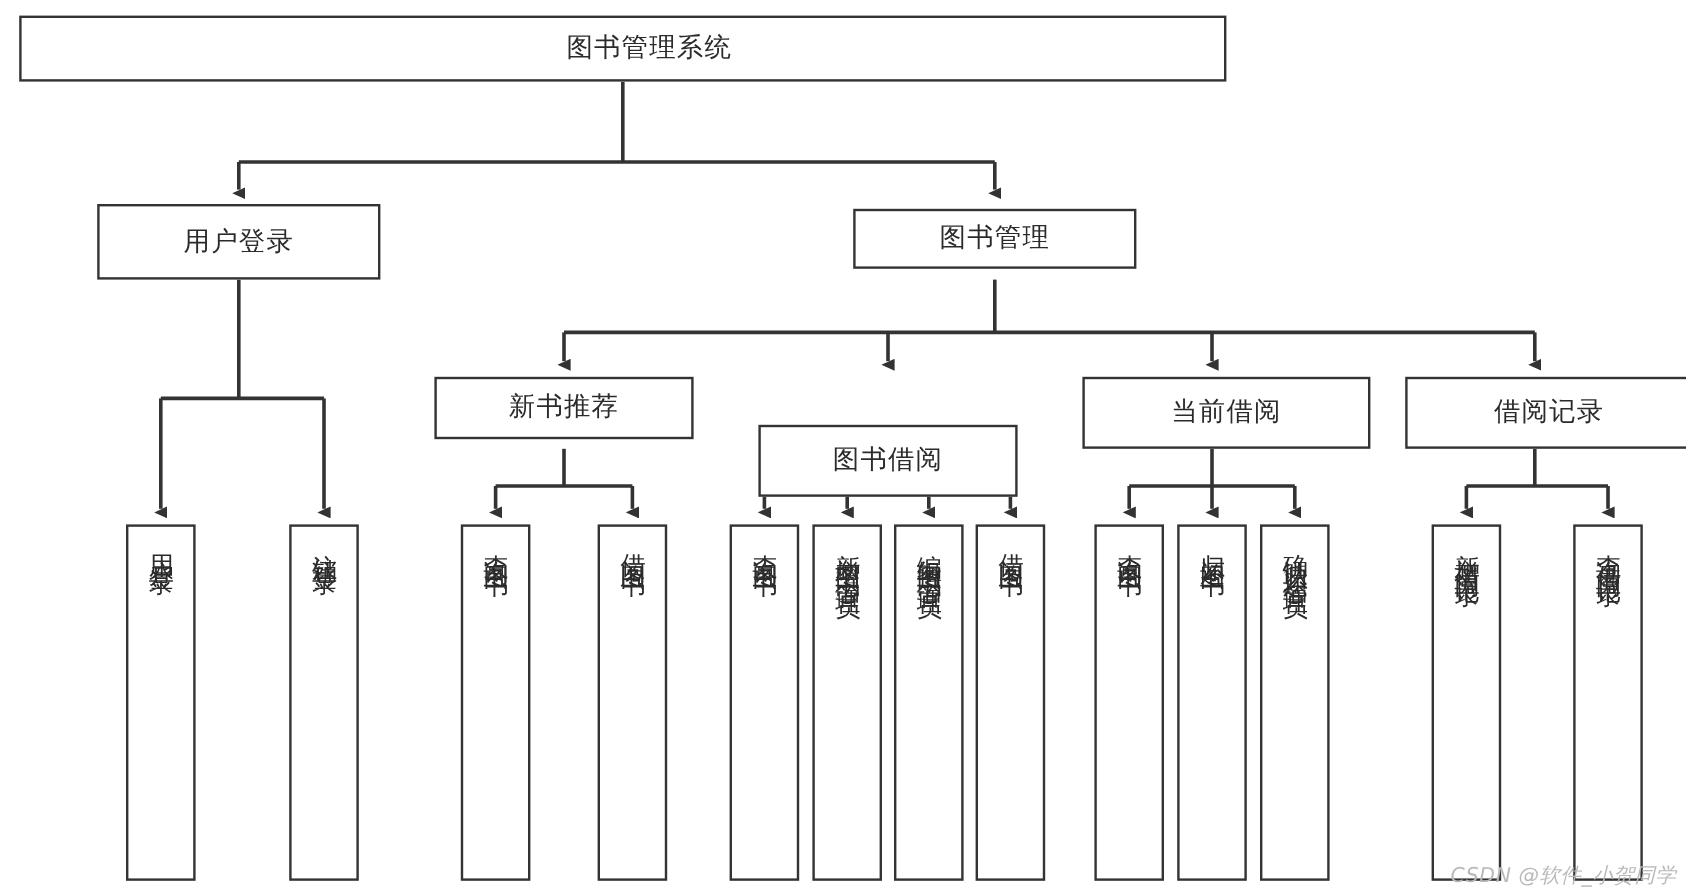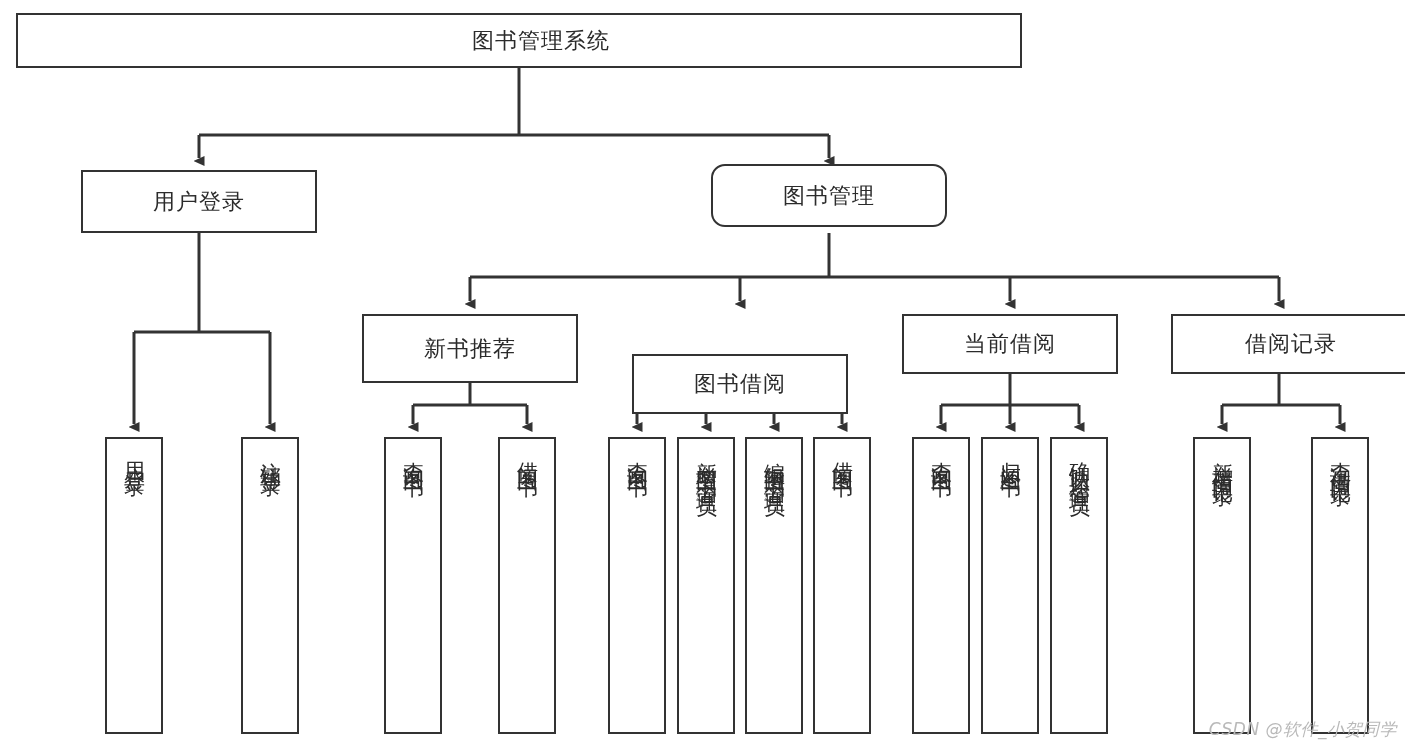--- a/index.html
+++ b/index.html
@@ -133,31 +133,31 @@
     </g>
   </svg>
 
   <div class="node h root" style="left:16px; top:13px; width:1006px; height:55px;">
     <span class="label">图书管理系统</span>
   </div>
 
   <div class="node h" style="left:81px; top:170px; width:236px; height:63px;">
     <span class="label">用户登录</span>
   </div>
-  <div class="node h" style="left:711px; top:164px; width:236px; height:63px;border-radius:14px;">
+  <div class="node h" style="left:711px; top:174px; width:236px; height:50px;">
     <span class="label">图书管理</span>
   </div>
 
-  <div class="node h" style="left:362px; top:314px; width:216px; height:69px;">
+  <div class="node h" style="left:362px; top:314px; width:216px; height:52px;">
     <span class="label">新书推荐</span>
   </div>
   <div class="node h" style="left:632px; top:314px; width:216px; height:60px;margin-top:40px;">
     <span class="label">图书借阅</span>
   </div>
-  <div class="node h" style="left:902px; top:314px; width:216px; height:60px;">
+  <div class="node h" style="left:902px; top:314px; width:240px; height:60px;">
     <span class="label">当前借阅</span>
   </div>
   <div class="node h" style="left:1171px; top:314px; width:240px; height:60px;">
     <span class="label">借阅记录</span>
   </div>
 
   <div class="node v" style="left:105px; top:437px; width:58px; height:297px;">
     <span class="label">用户登录</span>
   </div>
   <div class="node v" style="left:241px; top:437px; width:58px; height:297px;">

